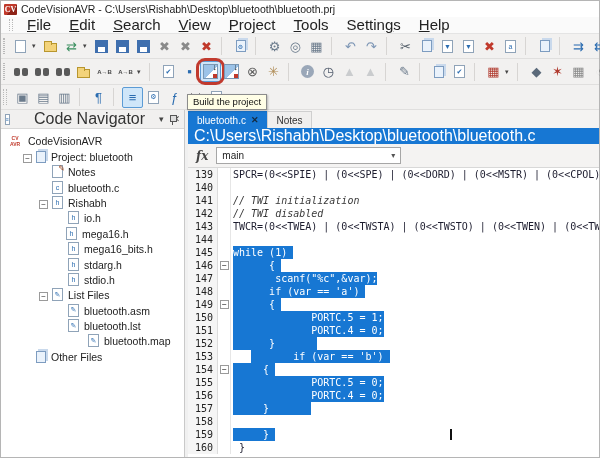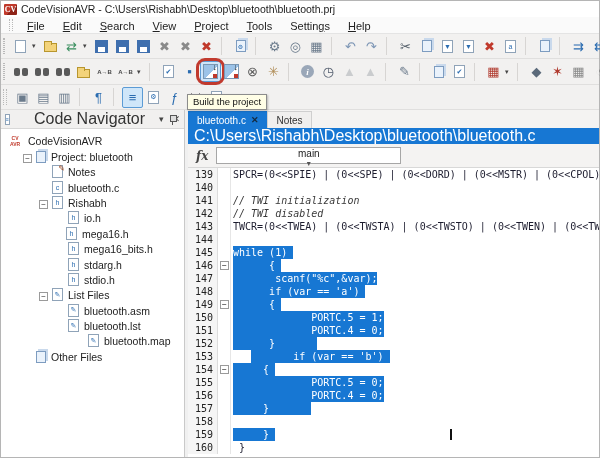--- a/index.html
+++ b/index.html
@@ -8,21 +8,21 @@
   .app { width:600px; height:458px; border:1px solid #b5b5b5; display:flex; flex-direction:column; position:relative; background:#a3a3a3; }
 
   
   .titlebar { height:16px; display:flex; align-items:center; gap:4px; padding:1px 3px; background:#fff; flex:0 0 auto; }
   .app-logo { width:13px; height:11px; font:bold 8px "Liberation Serif", serif; color:#fff; background:linear-gradient(135deg,#c0392b 55%,#8e2318 55%); display:flex; align-items:center; justify-content:center; border-radius:1px; }
   .title-text { font-size:10.5px; color:#1b1b1b; white-space:nowrap; }
 
   
   .menubar { height:17px; display:flex; align-items:center; background:#fafafa; border-bottom:1px solid #e4e4e4; padding-left:8px; flex:0 0 auto; }
   .grip { width:4px; height:70%; border-left:1px dotted #b9b9b9; border-right:1px dotted #b9b9b9; margin-right:5px; }
-  .menu-item { font-size:11px; color:#222; padding:1px 9px; white-space:nowrap; }
+  .menu-item { font-size:15px; color:#222; padding:1px 9px; white-space:nowrap; }
   .menu-item u { text-decoration:underline; }
 
   
   .toolbar { display:flex; align-items:center; background:#f2f1f0; border-bottom:1px solid #e0dfde; padding:1px 2px; flex:0 0 auto; }
   .tb1 { height:25px; } .tb2 { height:26px; } .tb3 { height:25px; }
   .tbtn { width:21px; height:21px; display:flex; align-items:center; justify-content:center; position:relative; flex:0 0 auto; border:1px solid transparent; }
   .tbtn .g { font-size:13px; line-height:1; }
   .tbtn.small-g .g { font-size:9px; }
   .tbtn.hl { background:#cfe6f9; border:1px solid #5b9bd5; border-radius:2px; }
   .tbtn.dim { opacity:.45; }
@@ -67,21 +67,21 @@
 
   
   .editor { flex:1 1 auto; display:flex; flex-direction:column; min-width:0; background:#fff; border-left:3px solid #f0f0f0; }
   .tabrow { height:18px; display:flex; align-items:flex-end; background:#f4f3f2; flex:0 0 auto; }
   .tab { height:17px; display:flex; align-items:center; gap:5px; padding:0 8px; font-size:10px; border:1px solid #cfcfcf; border-bottom:none; background:#f0efee; color:#333; }
   .tab.active { background:#1777d3; color:#fff; border-color:#1777d3; }
   .tab .close { font-size:9px; color:#15293c; font-weight:bold; }
   .pathbar { height:16px; background:#1777d3; color:#fff; font-size:16px; display:flex; align-items:center; padding:0 6px; white-space:nowrap; flex:0 0 auto; }
   .fxrow { height:24px; background:#f4f3f2; border-bottom:1px solid #d8d8d8; display:flex; align-items:center; gap:8px; padding:0 8px; flex:0 0 auto; }
   .fx-label { font:bold italic 12px "DejaVu Serif", serif; color:#444; }
-  .fx-combo { width:185px; height:17px; background:#fff; border:1px solid #a6a6a6; display:flex; align-items:center; justify-content:space-between; padding:0 5px; font-size:10px; color:#222;flex-direction:column; }
+  .fx-combo { width:185px; height:17px; background:#fff; border:1px solid #a6a6a6; display:flex; align-items:center; justify-content:space-between; padding:0 5px; font-size:10px; color:#222; }
   .fx-combo .car { font-size:8px; color:#555; }
 
   .code { flex:1 1 auto; position:relative; overflow:hidden; font-family:"DejaVu Sans Mono", monospace; font-size:10px; }
   .cline { height:13px; display:flex; align-items:stretch; }
   .lnum { width:30px; flex:0 0 auto; background:#f5f5f5; border-right:1px solid #dcdcdc; color:#222; text-align:right; padding-right:4px; line-height:13px; }
   .fold { width:13px; flex:0 0 auto; background:#fff; border-right:1px solid #e6e6e6; position:relative; }
   .fold .fm { position:absolute; left:2px; top:2px; width:9px; height:9px; border:1px solid #9a9a9a; background:#fff; font-size:8px; line-height:7px; text-align:center; color:#333; }
   .ctext { flex:1 1 auto; position:relative; white-space:pre; line-height:13px; color:#1c1c2e; padding-left:2px; overflow:hidden; }
   .ctext .selbox { position:absolute; top:0; bottom:0; background:#1777d3; }
   .ctext .txt { position:relative; }

